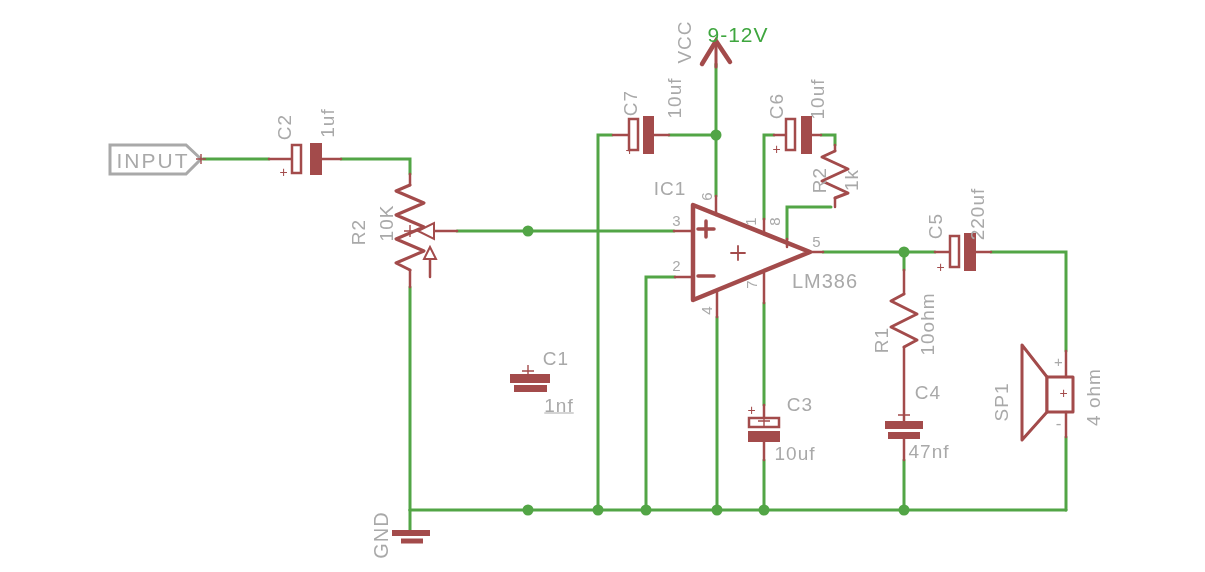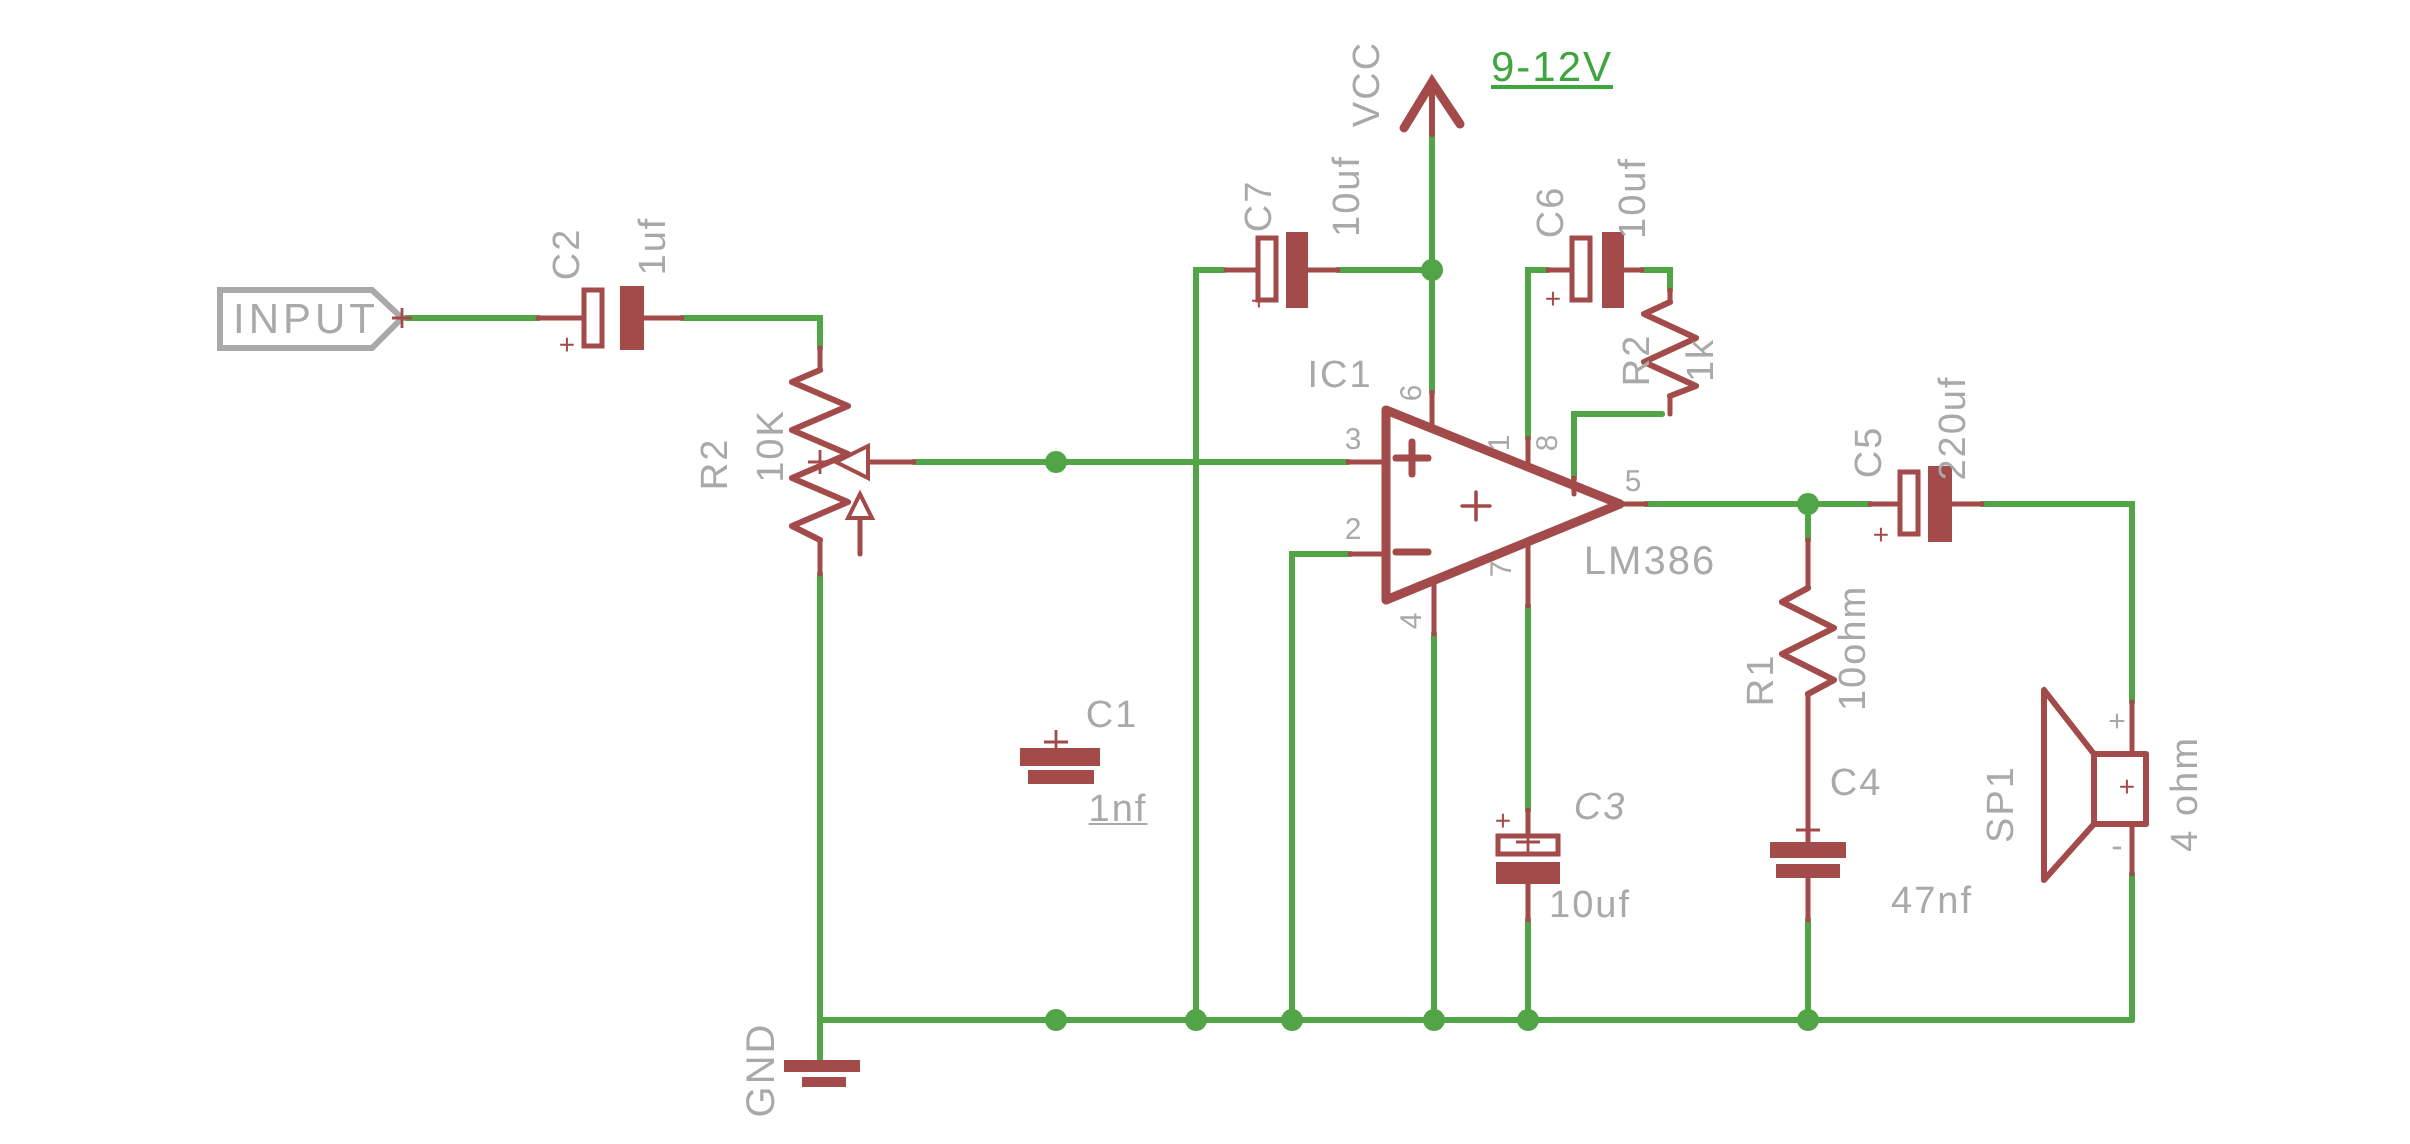--- a/index.html
+++ b/index.html
@@ -153,21 +153,21 @@
 <div class="lbl f21" style="left:153px;top:160px;letter-spacing:2px;">INPUT</div>
 
 <div class="lbl rot f19" style="left:284px;top:127px;">C2</div>
 <div class="lbl rot f19" style="left:327px;top:123px;">1uf</div>
 <div class="lbl red" style="left:284px;top:172px;font-size:14px;">+</div>
 
 <div class="lbl rot f19" style="left:358px;top:232px;">R2</div>
 <div class="lbl rot f19" style="left:386px;top:223px;">10K</div>
 
 <div class="lbl rot f19" style="left:684px;top:42px;">VCC</div>
-<div class="lbl grn f21" style="left:776px;top:34px;text-decoration:underline;">9-12V</div>
+<div class="lbl grn f21" style="left:738px;top:34px;">9-12V</div>
 
 <div class="lbl rot f19" style="left:630px;top:103px;">C7</div>
 <div class="lbl rot f19" style="left:674px;top:98px;">10uf</div>
 <div class="lbl red" style="left:630px;top:150px;font-size:14px;">+</div>
 
 <div class="lbl rot f19" style="left:776px;top:106px;">C6</div>
 <div class="lbl rot f19" style="left:817px;top:99px;">10uf</div>
 <div class="lbl red" style="left:777px;top:149px;font-size:14px;">+</div>
 
 <div class="lbl rot f19" style="left:819px;top:180px;">R2</div>
@@ -180,26 +180,26 @@
 <div class="lbl rot f15" style="left:706px;top:196px;">6</div>
 <div class="lbl rot f15" style="left:750px;top:221px;">1</div>
 <div class="lbl rot f15" style="left:774px;top:221px;">8</div>
 <div class="lbl rot f15" style="left:706px;top:310px;">4</div>
 <div class="lbl rot f15" style="left:751px;top:284px;">7</div>
 <div class="lbl f15" style="left:817px;top:241px;">5</div>
 
 <div class="lbl f19" style="left:556px;top:358px;text-align:center;">C1</div>
 <div class="lbl f19" style="left:559px;top:405px;text-decoration:underline;">1nf</div>
 
-<div class="lbl f19" style="left:800px;top:404px;font-style:italic;">C3</div>
+<div class="lbl f19" style="left:800px;top:404px;">C3</div>
 <div class="lbl f19" style="left:795px;top:453px;">10uf</div>
 <div class="lbl red" style="left:752px;top:410px;font-size:14px;">+</div>
 
 <div class="lbl f19" style="left:928px;top:392px;">C4</div>
-<div class="lbl f19" style="left:966px;top:451px;">47nf</div>
+<div class="lbl f19" style="left:929px;top:451px;">47nf</div>
 
 <div class="lbl rot f19" style="left:881px;top:340px;">R1</div>
 <div class="lbl rot f19" style="left:927px;top:324px;">10ohm</div>
 
 <div class="lbl rot f19" style="left:935px;top:226px;">C5</div>
 <div class="lbl rot f19" style="left:977px;top:214px;">220uf</div>
 <div class="lbl red" style="left:941px;top:267px;font-size:14px;">+</div>
 
 <div class="lbl rot f19" style="left:1001px;top:402px;">SP1</div>
 <div class="lbl rot f19" style="left:1093px;top:397px;">4 ohm</div>

